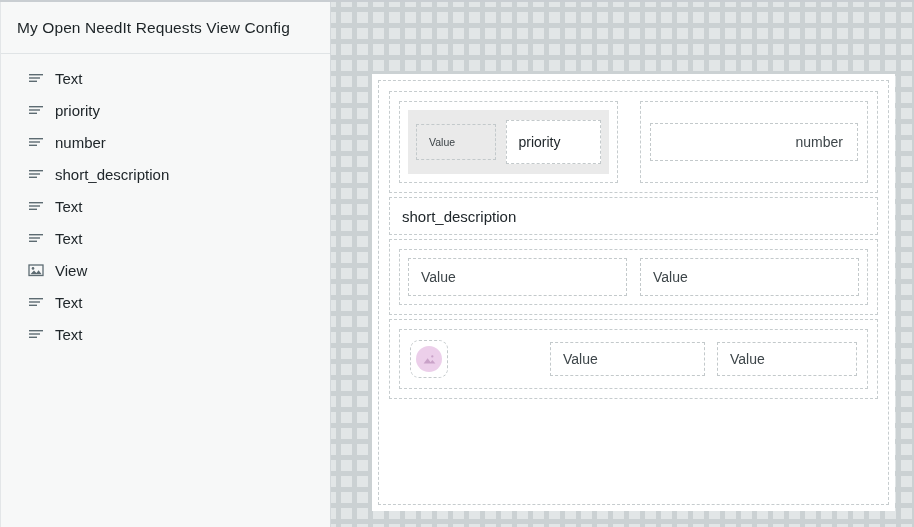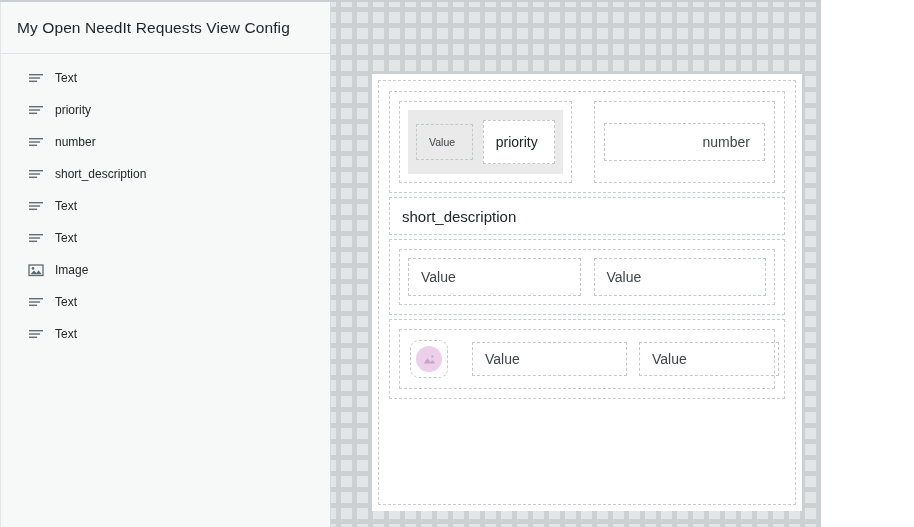--- a/index.html
+++ b/index.html
@@ -7,21 +7,21 @@
   html, body {
     width: 914px;
     height: 527px;
     overflow: hidden;
     font-family: "Liberation Sans", sans-serif;
     background: #ffffff;
   }
 
   #app {
     position: relative;
-    width: 821px;
+    width: 914px;
     height: 527px;
     display: flex;
     background: #ffffff;
     border-top: 2px solid #c9ced2;
   }
 
   
   .sidebar {
     width: 331px;
     height: 100%;
@@ -67,21 +67,21 @@
     height: 18px;
     flex: 0 0 18px;
     margin-right: 10px;
     display: flex;
     align-items: center;
     justify-content: flex-start;
   }
   .item-icon svg { display: block; }
 
   .item-label {
-    font-size: 12px;
+    font-size: 15px;
     color: #20272b;
     white-space: nowrap;
   }
 
   
   .canvas {
     flex: 1 1 auto;
     position: relative;
     background-color: #e2e6e7;
     background-image:
@@ -351,21 +351,21 @@
       </div>
 
       <div class="sidebar-item">
         <span class="item-icon">
           <svg width="18" height="18" viewBox="0 0 18 18">
             <rect x="2" y="4" width="14" height="10.5" fill="none" stroke="#5d6b72" stroke-width="1.3"></rect>
             <circle cx="6" cy="7.4" r="1.3" fill="#5d6b72"></circle>
             <path d="M3.4 13.3 L7 9.6 L9.4 12 L11.6 9.2 L14.6 13.3 Z" fill="#5d6b72"></path>
           </svg>
         </span>
-        <span class="item-label">Image</span>
+        <span class="item-label">View</span>
       </div>
 
       <div class="sidebar-item">
         <span class="item-icon">
           <svg width="18" height="18" viewBox="0 0 18 18">
             <rect x="2" y="5" width="14" height="1.4" fill="#5d6b72"></rect>
             <rect x="2" y="8.3" width="11" height="1.4" fill="#5d6b72"></rect>
             <rect x="2" y="11.6" width="8" height="1.4" fill="#5d6b72"></rect>
           </svg>
         </span>

